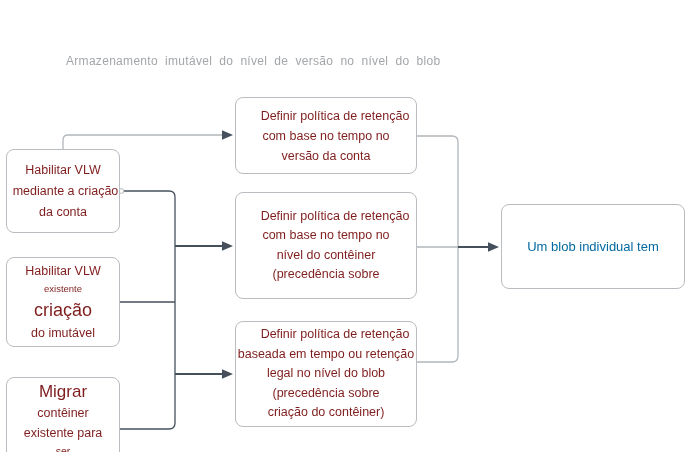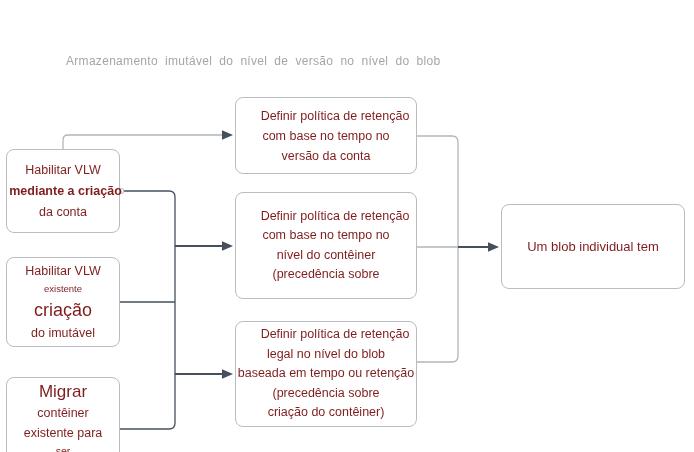--- a/index.html
+++ b/index.html
@@ -35,29 +35,29 @@
   .n-l1{left:6px;top:105px;width:114px;height:84px;}
   .n-l1 .ln{line-height:21px;}
   .n-l2{left:6px;top:213px;width:114px;height:90px;}
   .n-l3{left:6px;top:333px;width:114px;height:105px;}
   
   .n-m1{left:235px;top:53px;width:182px;height:77px;}
   .n-m2{left:235px;top:148px;width:182px;height:107px;}
   .n-m2 .ln,.n-m3 .ln{line-height:19.5px;}
   .n-m3{left:235px;top:277px;width:182px;height:106px;}
   
-  .n-r1{left:501px;top:160px;width:184px;height:85px;color:#7f1d1d;}
+  .n-r1{left:501px;top:160px;width:184px;height:85px;color:#0369a1;}
   .n-r1 .ln{font-size:13px;line-height:22px;}
   
   .sz-sm{font-size:9.5px !important;line-height:16px !important;}
   .sz-xs{font-size:10.5px !important;line-height:16px !important;}
   .sz-lg{font-size:18px !important;line-height:26px !important;}
   .sz-big{font-size:17px !important;line-height:22px !important;}
   .ind{margin-left:18px;}
-  .ind-sm{margin-left:5px;font-weight:bold;}
+  .ind-sm{margin-left:5px;}
 </style>
 </head>
 <body>
 
 <div class="canvas">
 
   <div class="title">Armazenamento imutável do nível de versão no nível do blob</div>
 
   <svg class="connectors" width="694" height="452" viewBox="0 0 694 452">
 
@@ -109,22 +109,22 @@
 
   <div class="node n-m2">
     <div class="ln ind">Definir política de retenção</div>
     <div class="ln">com base no tempo no</div>
     <div class="ln">nível do contêiner</div>
     <div class="ln">(precedência sobre</div>
   </div>
 
   <div class="node n-m3">
     <div class="ln ind">Definir política de retenção</div>
+    <div class="ln">baseada em tempo ou retenção</div>
     <div class="ln">legal no nível do blob</div>
-    <div class="ln">baseada em tempo ou retenção</div>
     <div class="ln">(precedência sobre</div>
     <div class="ln">criação do contêiner)</div>
   </div>
 
   <div class="node n-r1">
     <div class="ln">Um blob individual tem</div>
   </div>
 
 </div>
 

